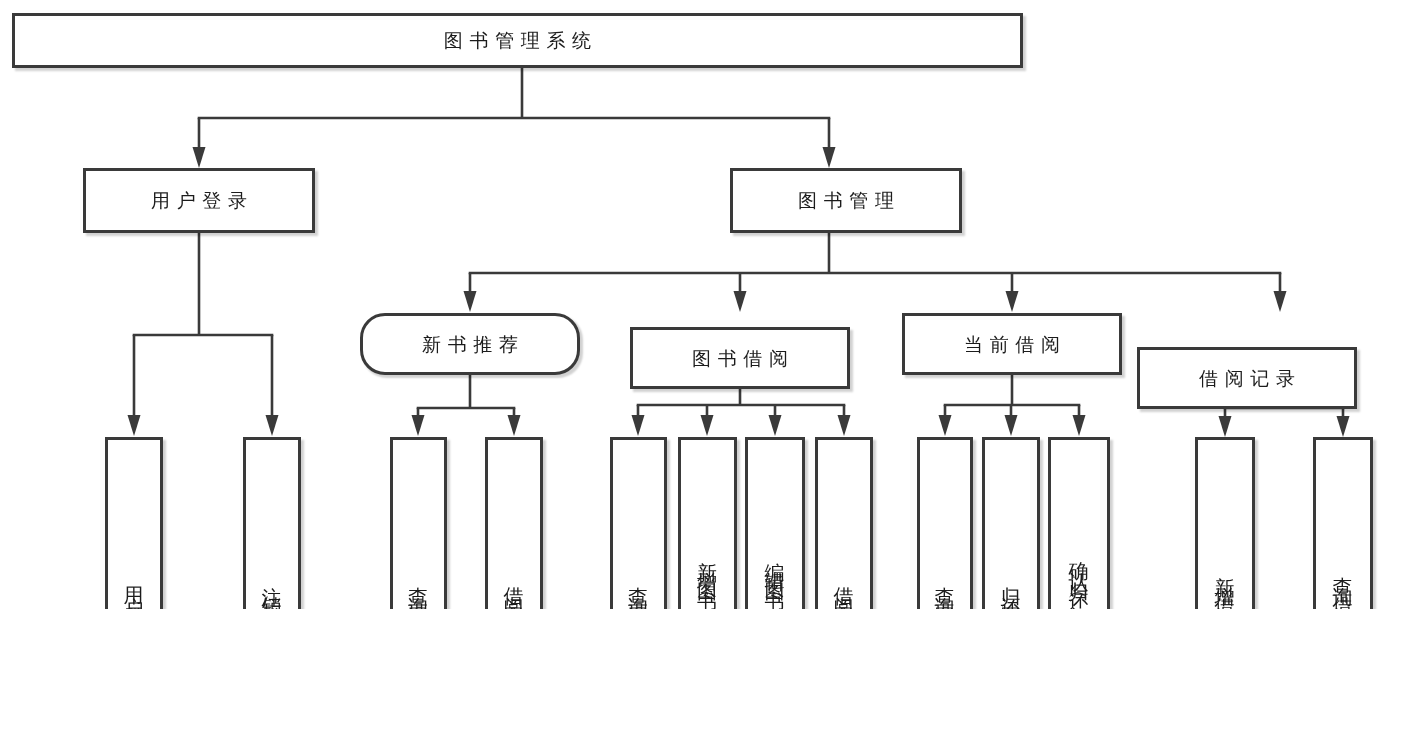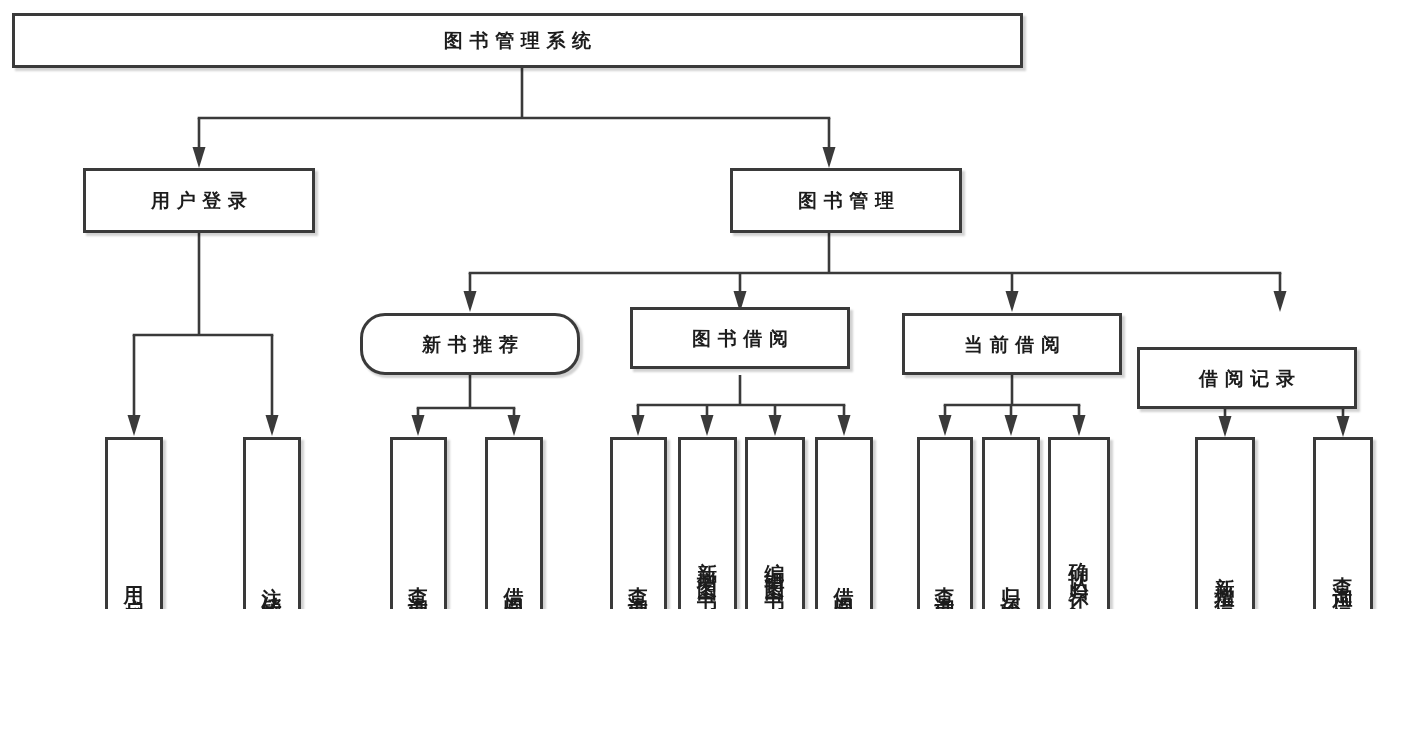--- a/index.html
+++ b/index.html
@@ -1,18 +1,18 @@
 <!DOCTYPE html>
 <html><head>
 <meta charset="utf-8">
 <style>
   html,body{margin:0;padding:0;background:#ffffff;}
   .canvas{
     position:relative;width:1405px;height:609px;background:#ffffff;overflow:hidden;
-    font-family:"Liberation Sans",sans-serif;color:#1c1c1c;font-weight:bold;
+    font-family:"Liberation Sans",sans-serif;color:#1c1c1c;
   }
   .wires{position:absolute;left:0;top:0;width:1405px;height:747px;}
   .node{
     position:absolute;box-sizing:border-box;background:#ffffff;
     border:3px solid #3a3a3a;box-shadow:2.5px 2.5px 2px rgba(0,0,0,0.18);
     display:flex;align-items:center;justify-content:center;
     font-size:19px;line-height:1;white-space:nowrap;
   }
   .node .hlabel{letter-spacing:0.35em;margin-right:-0.35em;}
   .root{font-size:19px;}
@@ -114,21 +114,21 @@
   <div class="node" style="left:83px;top:168px;width:232px;height:65px;">
     <span class="hlabel">用户登录</span>
   </div>
   <div class="node" style="left:730px;top:168px;width:232px;height:65px;">
     <span class="hlabel">图书管理</span>
   </div>
 
   <div class="node" style="left:360px;top:313px;width:220px;height:62px;border-radius:25px;">
     <span class="hlabel">新书推荐</span>
   </div>
-  <div class="node" style="left:630px;top:307px;width:220px;height:62px;">
+  <div class="node" style="left:630px;top:327px;width:220px;height:62px;">
     <span class="hlabel">图书借阅</span>
   </div>
   <div class="node" style="left:902px;top:313px;width:220px;height:62px;">
     <span class="hlabel">当前借阅</span>
   </div>
   <div class="node" style="left:1137px;top:313px;width:220px;height:62px;margin-top:34px;">
     <span class="hlabel">借阅记录</span>
   </div>
 
   <div class="leaf" style="left:105px;width:58px;">

